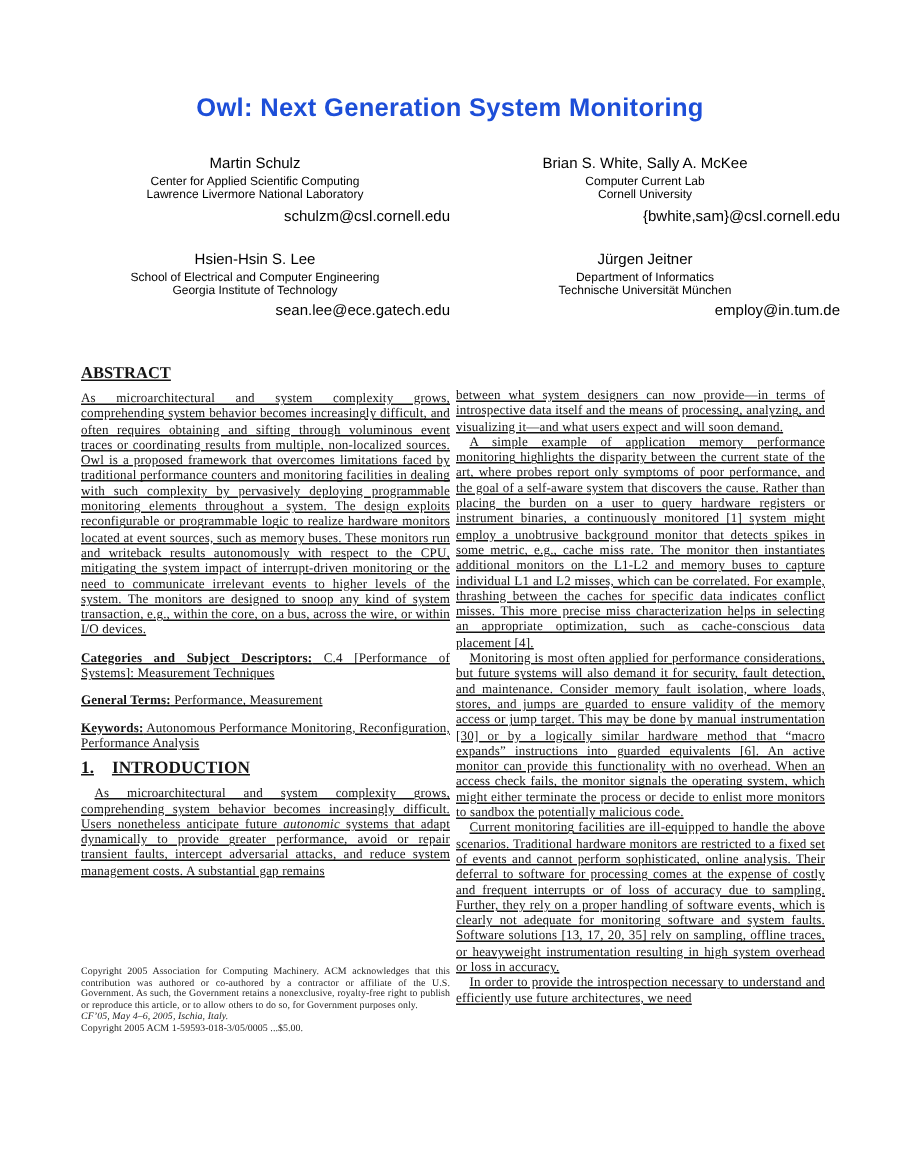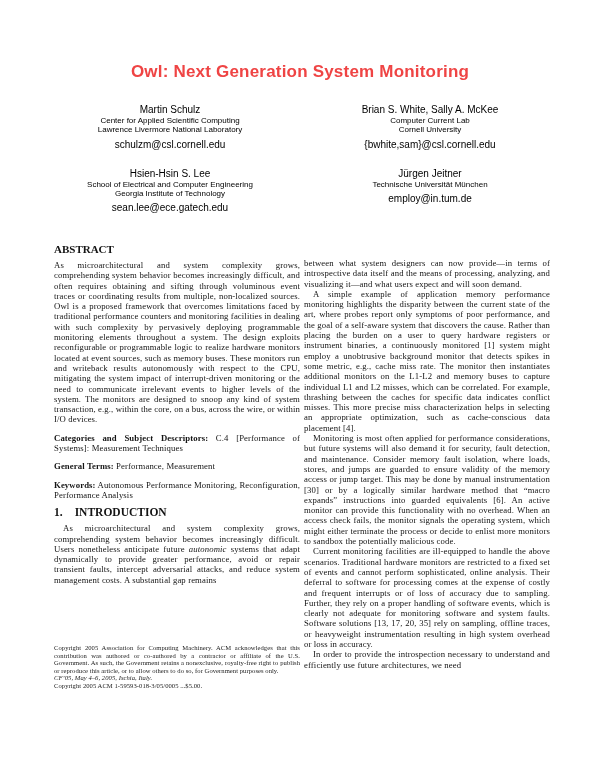--- a/index.html
+++ b/index.html
@@ -23,21 +23,21 @@
   .paper-title {
     position: absolute;
     top: 62px;
     left: 0;
     width: 600px;
     text-align: center;
     font-family: "Liberation Sans", sans-serif;
     font-weight: bold;
     font-size: 17px;
     letter-spacing: 0.2px;
-    color: #ef4444;
+    color: #1d4ed8;
   }
   .authors-grid {
     position: absolute;
     top: 104px;
     left: 40px;
     width: 520px;
     display: grid;
     grid-template-columns: 1fr 1fr;
     row-gap: 17px;
   }
@@ -51,28 +51,30 @@
     line-height: 12px;
   }
   .author-affil {
     font-size: 8px;
     line-height: 9.3px;
   }
   .author-email {
     font-size: 10px;
     line-height: 12px;
     margin-top: 4px;
+    text-align: right;
   }
   .col {
     position: absolute;
     width: 246px;
     text-align: justify;
     font-size: 8.7px;
     line-height: 10.3px;
     letter-spacing: 0.12px;
+    text-decoration: underline;
   }
   .col-left  { left: 54px;  top: 243px; }
   .col-right { left: 304px; top: 248px; margin-top: 10px; }
   .section-heading {
     font-weight: bold;
     font-size: 11px;
     line-height: 13px;
     text-align: left;
     letter-spacing: 0;
     margin: 0 0 4px 0;
@@ -128,20 +130,21 @@
 
     <div class="author-block">
       <div class="author-name">Hsien-Hsin S. Lee</div>
       <div class="author-affil">School of Electrical and Computer Engineering</div>
       <div class="author-affil">Georgia Institute of Technology</div>
       <div class="author-email">sean.lee@ece.gatech.edu</div>
     </div>
 
     <div class="author-block">
       <div class="author-name">Jürgen Jeitner</div>
+      <div class="author-affil">Department of Informatics</div>
       <div class="author-affil">Technische Universität München</div>
       <div class="author-email">employ@in.tum.de</div>
     </div>
 
   </div>
 
   <div class="col col-left">
 
     <div class="section-heading">ABSTRACT</div>
 

